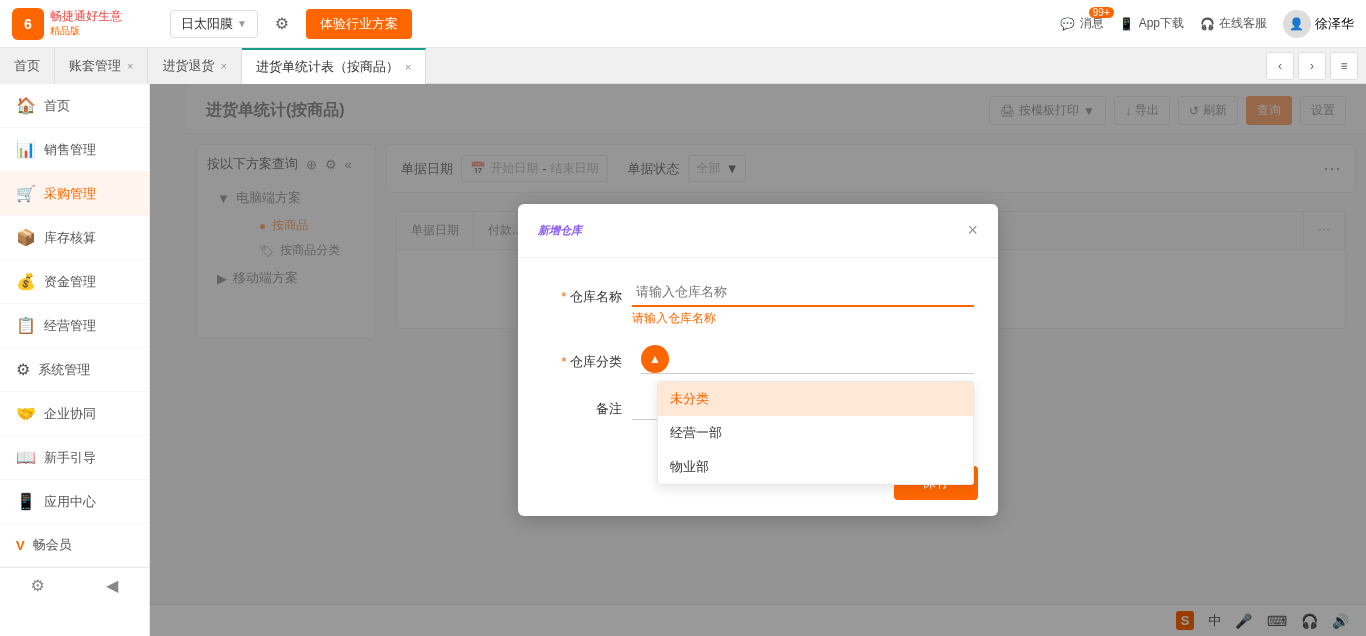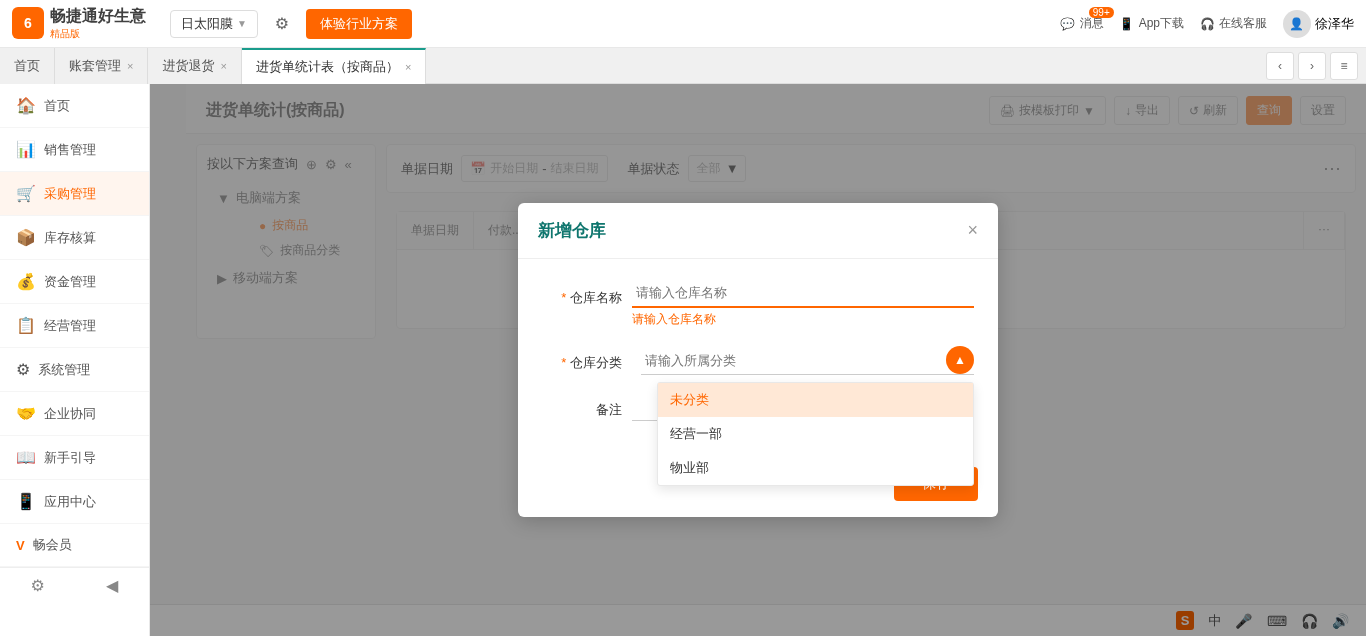--- a/index.html
+++ b/index.html
@@ -21,21 +21,21 @@
       align-items: center;
       gap: 6px;
     }
     .logo-icon {
       width: 32px; height: 32px;
       background: #f60;
       border-radius: 6px;
       display: flex; align-items: center; justify-content: center;
       color: #fff; font-weight: bold; font-size: 14px;
     }
-    .logo-text { font-size: 16px; color: #404040; line-height: 1.3; font-weight: bold; }
+    .logo-text { font-size: 12px; color: #ef4444; line-height: 1.3; }
     .logo-badge { font-size: 10px; color: #f60; }
     .store-selector {
       display: flex; align-items: center; gap: 4px;
       border: 1px solid #ddd; border-radius: 4px;
       padding: 4px 10px; background: #fff; cursor: pointer;
       font-size: 13px; color: #333;
     }
     .store-selector .arrow { color: #999; font-size: 10px; }
     .gear-btn {
       width: 32px; height: 32px;
@@ -138,21 +138,21 @@
       border-radius: 6px;
       width: 480px;
       box-shadow: 0 4px 20px rgba(0,0,0,0.2);
       position: relative;
     }
     .modal-header {
       padding: 16px 20px;
       border-bottom: 1px solid #eee;
       display: flex; align-items: center; justify-content: space-between;
     }
-    .modal-title { font-size: 17px; font-weight: 600; color: #0f766e; }
+    .modal-title { font-size: 11px; font-weight: 600; color: #8b5cf6; font-style: italic; }
     .modal-close { cursor: pointer; color: #999; font-size: 18px; }
     .modal-body { padding: 20px 24px 16px; }
     .form-row {
       display: flex; align-items: flex-start; gap: 10px;
       margin-bottom: 18px;
     }
     .form-label {
       width: 80px; text-align: right;
       font-size: 13px; color: #333;
       padding-top: 8px; flex-shrink: 0;
@@ -458,21 +458,20 @@
             </div>
             <div style="padding-left:90px;">
               <div class="error-msg">请输入仓库名称</div>
             </div>
           </div>
 
           <div class="form-row" style="align-items:flex-start; position:relative;gap:19px;">
             <div class="form-label required">仓库分类</div>
             <div class="dropdown-wrap">
               <div class="dropdown-input-row">
-                <input class="dropdown-input" type="text" placeholder="请输入所属分类" style="">
                 <div class="dropdown-arrow">▲</div>
               </div>
 
               <div class="dropdown-list">
                 <div class="dropdown-item selected">未分类</div>
                 <div class="dropdown-item">经营一部</div>
                 <div class="dropdown-item">物业部</div>
               </div>
             </div>
           </div>

